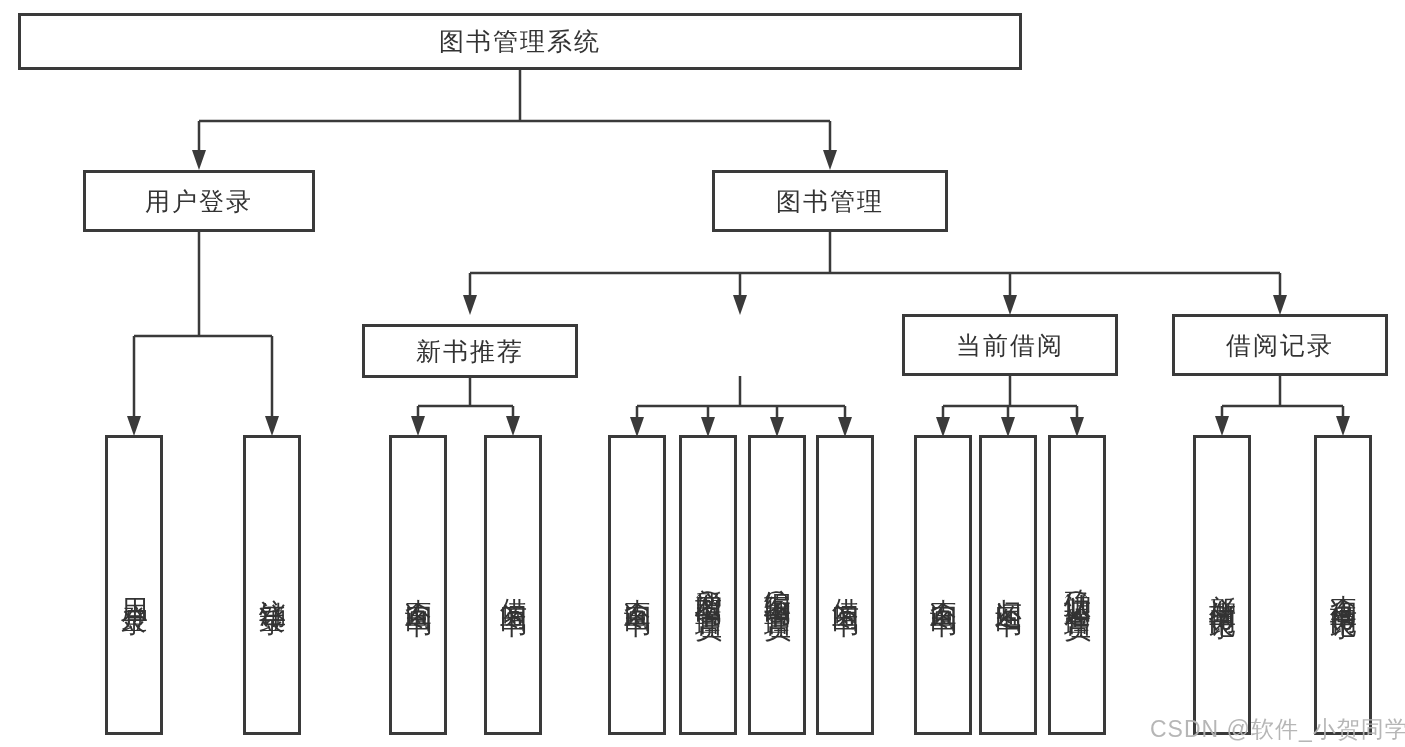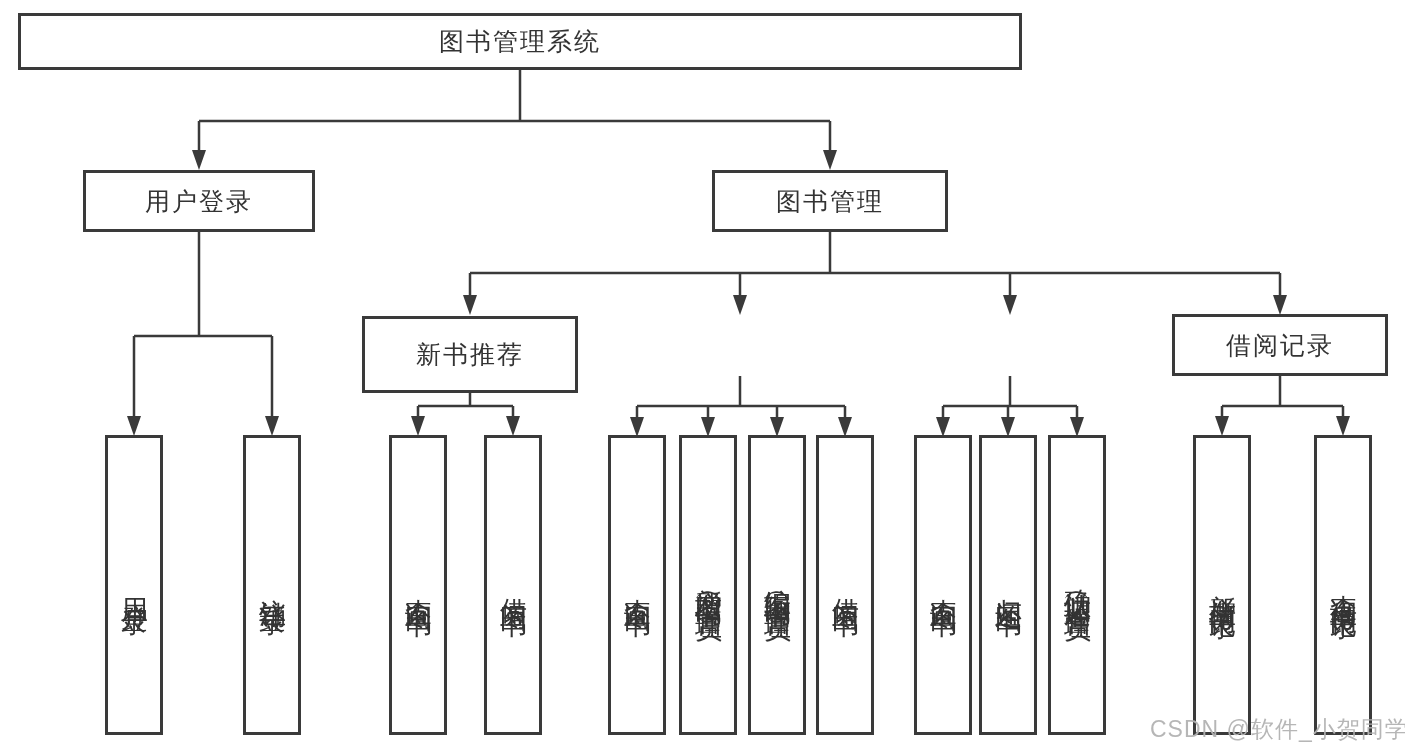--- a/index.html
+++ b/index.html
@@ -110,22 +110,25 @@
     <span class="hlabel">图书管理系统</span>
   </div>
 
   <div class="node" style="left:83px;top:170px;width:232px;height:62px;">
     <span class="hlabel">用户登录</span>
   </div>
   <div class="node" style="left:712px;top:170px;width:236px;height:62px;text-align:right;">
     <span class="hlabel">图书管理</span>
   </div>
 
-  <div class="node" style="left:362px;top:316px;width:216px;height:77px;">
+  <div class="node" style="left:362px;top:324px;width:216px;height:54px;">
     <span class="hlabel">新书推荐</span>
+  </div>
+  <div class="node" style="left:902px;top:314px;width:216px;height:62px;">
+    <span class="hlabel">当前借阅</span>
   </div>
   <div class="node" style="left:1172px;top:314px;width:216px;height:62px;">
     <span class="hlabel">借阅记录</span>
   </div>
 
   <div class="node vbox" style="left:105px;">
     <span class="vlabel">用户登录</span>
   </div>
   <div class="node vbox" style="left:243px;">
     <span class="vlabel">注销登录</span>

